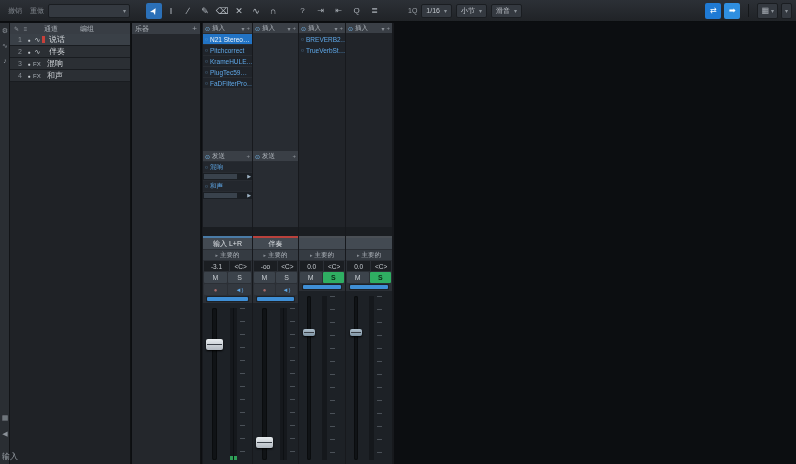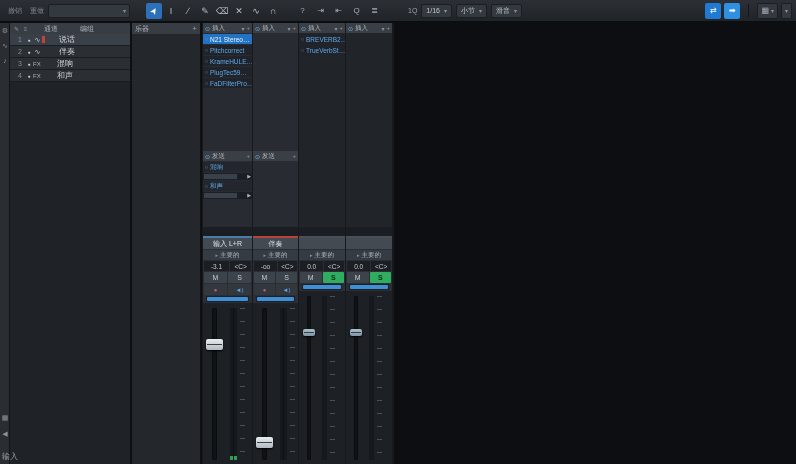--- a/index.html
+++ b/index.html
@@ -38,21 +38,21 @@
   .tl-hlab{margin-left:14px;}
   .tl-hlab2{margin-left:22px;}
   .tl-row{height:11px;display:flex;align-items:center;font-size:8px;color:#d2d6da;border-bottom:1px solid #191c20;background:#2b2f34;padding:0 1px;}
   .tl-row.sel{background:#3a4047;}
   .tl-num{width:11px;text-align:right;color:#868c93;font-size:7px;margin-right:3px;}
   .tl-dot{width:8px;font-size:5px;color:#c6cbd0;text-align:center;}
   .tl-wave{width:9px;font-size:7px;color:#cfd4d8;text-align:center;}
   .tl-color{width:3px;height:7px;margin-right:2px;background:transparent;}
   .tl-color.red{background:#c8403a;}
   .tl-fx{font-size:6px;color:#aab0b7;width:12px;}
-  .tl-name{margin-left:12px;white-space:nowrap;}
+  .tl-name{margin-left:2px;white-space:nowrap;}
 
   
   .instruments{position:absolute;left:132px;top:23px;width:69px;bottom:0;background:#24272c;border-right:1px solid #0f1113;box-sizing:border-box;}
   .inst-header{height:11px;background:#383d44;display:flex;align-items:center;justify-content:space-between;padding:0 3px;font-size:7px;color:#aab0b7;}
   .plus{font-size:8px;color:#9aa0a7;}
 
   
   .mixer{position:absolute;left:202px;top:23px;width:192px;bottom:0;background:#17191d;}
   .strip{position:absolute;top:0;bottom:0;}
   .s1{left:1px;width:49px;}.s2{left:51px;width:45px;}.s3{left:97px;width:46px;}.s4{left:144px;width:46px;}

